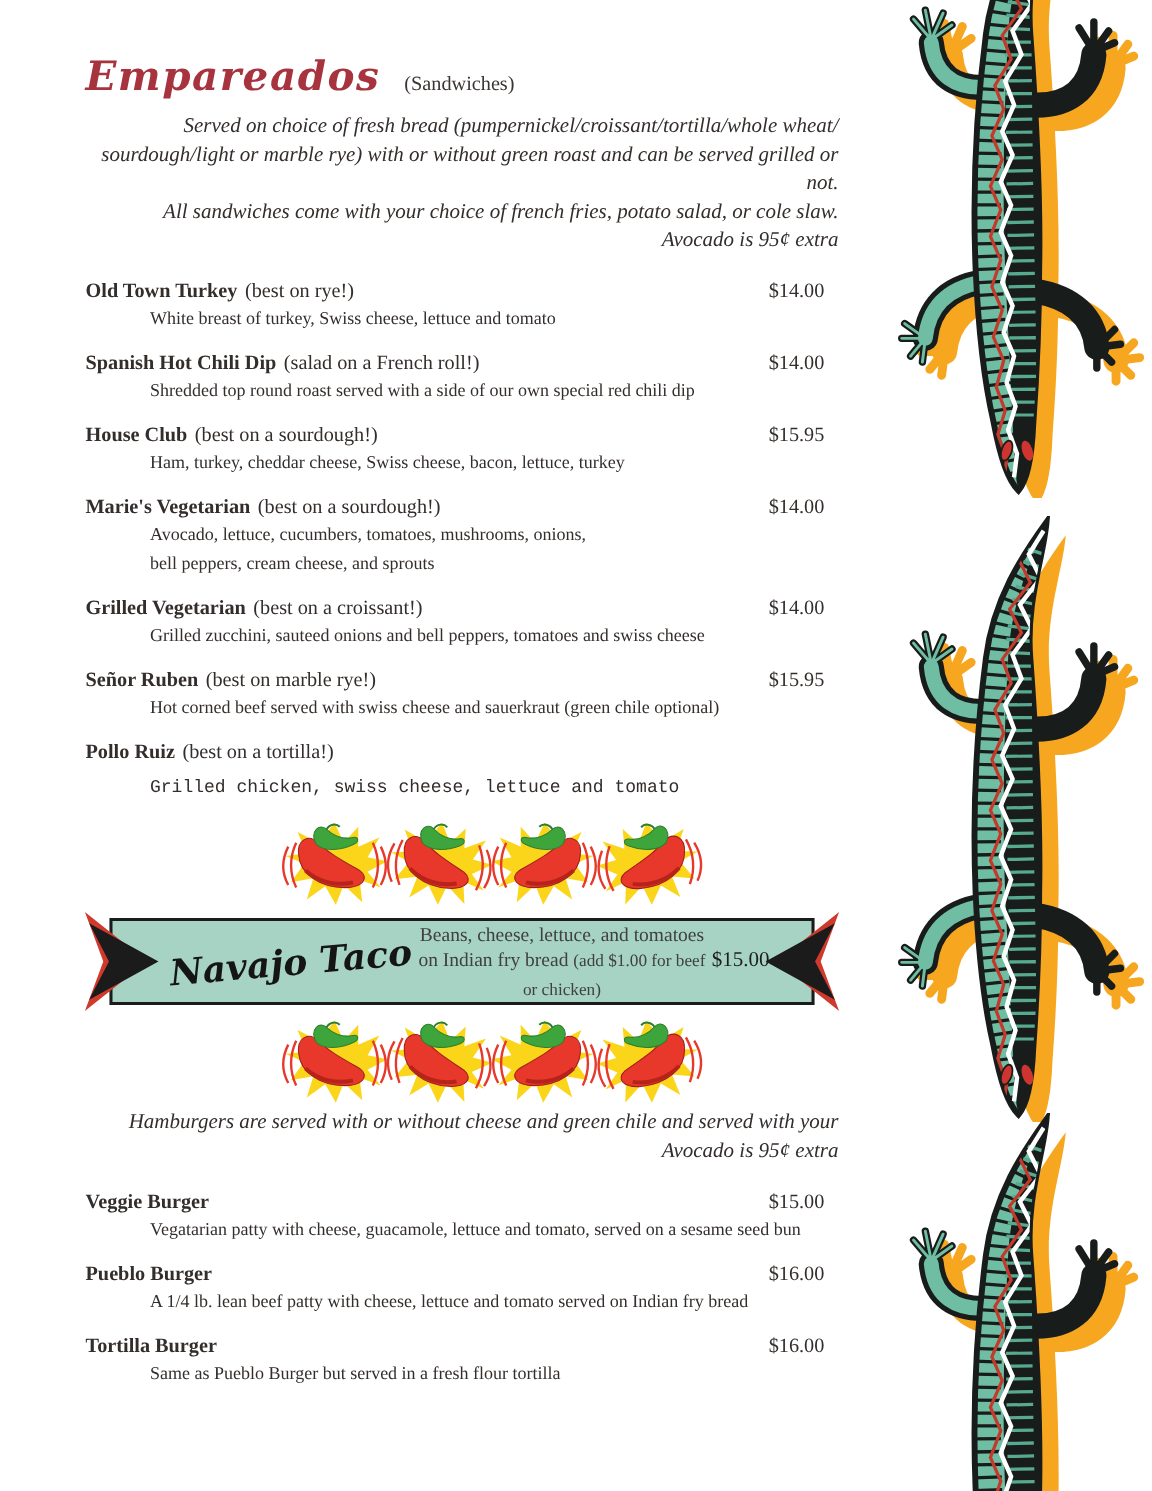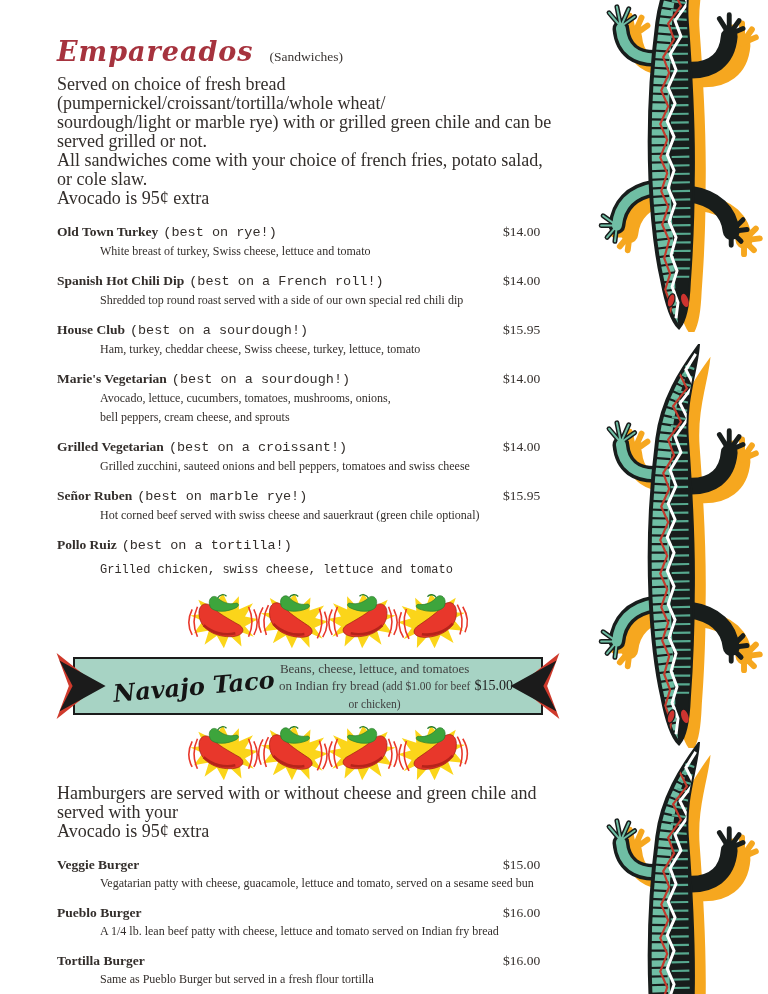--- a/index.html
+++ b/index.html
@@ -11,28 +11,28 @@
   .content { position:absolute; left:57px; top:0; width:502px; padding-top:36px; }
 
   
   .sec-head { display:flex; align-items:baseline; margin-bottom:8px; }
   .script-title {
     font-family:"DejaVu Serif", serif; font-style:italic; font-weight:bold;
     font-size:27px; color:#a6333e; letter-spacing:1px;
   }
   .sec-sub { font-size:13.5px; margin-left:16px; color:#3a3533; }
 
-  .intro { text-align:left; font-size:18px; line-height:19px; margin-bottom:14px; }
+  .intro { text-align:right; font-size:14px; line-height:19px; margin-bottom:14px;font-style:italic; }
 
   
   .item { margin-bottom:10px; }
   .item-row { display:flex; align-items:baseline; font-size:13.5px; line-height:19px; }
   .item-name { font-weight:bold; }
-  .item-note { margin-left:5px;font-family:Liberation Mono, monospace; }
-  .item-price { margin-left:auto; text-align:left; min-width:56px; }
+  .item-note { margin-left:5px; }
+  .item-price { margin-left:auto; text-align:center; min-width:56px; }
   .item-desc { font-size:12px; line-height:19px; padding-left:43px; }
   .desc-gap { margin-top:6px;font-family:Liberation Mono, monospace; }
 
   
   .chili-row { display:flex; justify-content:center; margin:2px 0 2px 40px; height:60px; }
   .chili-row svg { width:74px; height:60px; margin:0 -2px; }
   .chili-row svg:nth-child(2){ transform:rotate(4deg); }
   .chili-row svg:nth-child(3){ transform:scaleX(-1); }
   .chili-row svg:nth-child(4){ transform:scaleX(-1) rotate(5deg); }
 
@@ -146,50 +146,50 @@
 </svg>
 
 <div class="content">
 
   <div class="sec-head">
     <span class="script-title">Empareados</span>
     <span class="sec-sub">(Sandwiches)</span>
   </div>
   <div class="intro">
     <div>Served on choice of fresh bread (pumpernickel/croissant/tortilla/whole wheat/</div>
-    <div>sourdough/light or marble rye) with or grilled green chile and can be served grilled or not.</div>
+    <div>sourdough/light or marble rye) with or without green roast and can be served grilled or not.</div>
     <div>All sandwiches come with your choice of french fries, potato salad, or cole slaw.</div>
     <div>Avocado is 95¢ extra</div>
   </div>
 
   <div class="item">
     <div class="item-row">
       <span class="item-name">Old Town Turkey</span>
       <span class="item-note">(best on rye!)</span>
       <span class="item-price">$14.00</span>
     </div>
     <div class="item-desc">White breast of turkey, Swiss cheese, lettuce and tomato</div>
   </div>
 
   <div class="item">
     <div class="item-row">
       <span class="item-name">Spanish Hot Chili Dip</span>
-      <span class="item-note">(best on a French roll!)</span>
+      <span class="item-note">(salad on a French roll!)</span>
       <span class="item-price">$14.00</span>
     </div>
     <div class="item-desc">Shredded top round roast served with a side of our own special red chili dip</div>
   </div>
 
   <div class="item">
     <div class="item-row">
       <span class="item-name">House Club</span>
       <span class="item-note">(best on a sourdough!)</span>
       <span class="item-price">$15.95</span>
     </div>
-    <div class="item-desc">Ham, turkey, cheddar cheese, Swiss cheese, turkey, lettuce, tomato</div>
+    <div class="item-desc">Ham, turkey, cheddar cheese, Swiss cheese, bacon, lettuce, turkey</div>
   </div>
 
   <div class="item">
     <div class="item-row">
       <span class="item-name">Marie's Vegetarian</span>
       <span class="item-note">(best on a sourdough!)</span>
       <span class="item-price">$14.00</span>
     </div>
     <div class="item-desc">Avocado, lettuce, cucumbers, tomatoes, mushrooms, onions,</div>
     <div class="item-desc">bell peppers, cream cheese, and sprouts</div>

